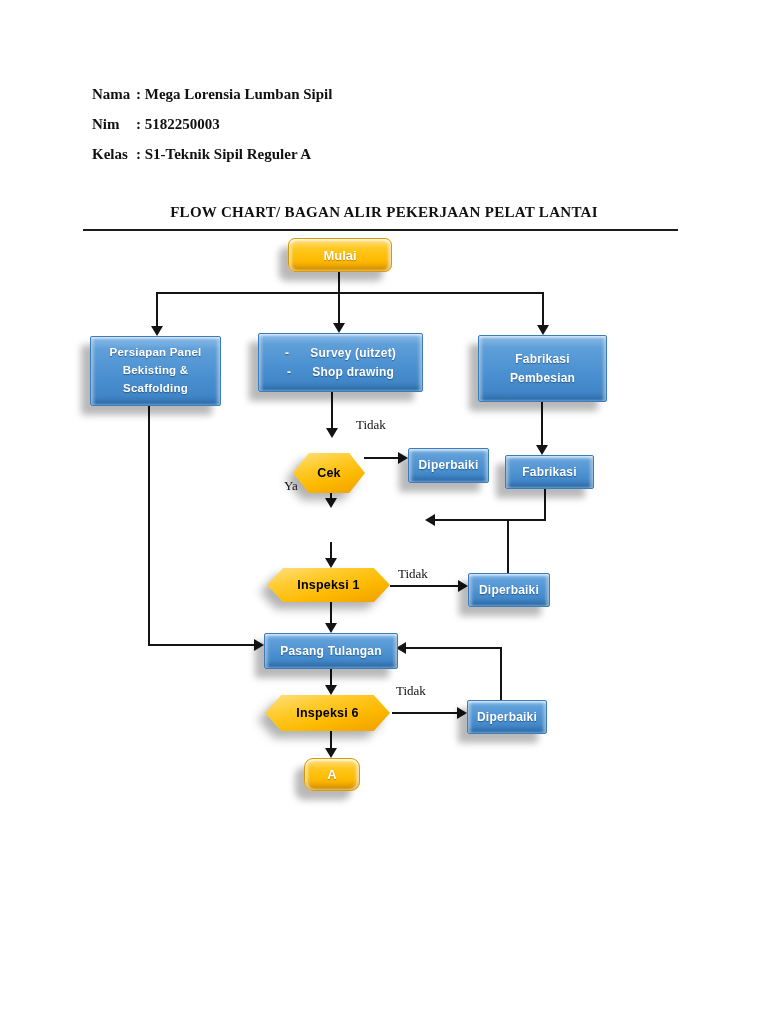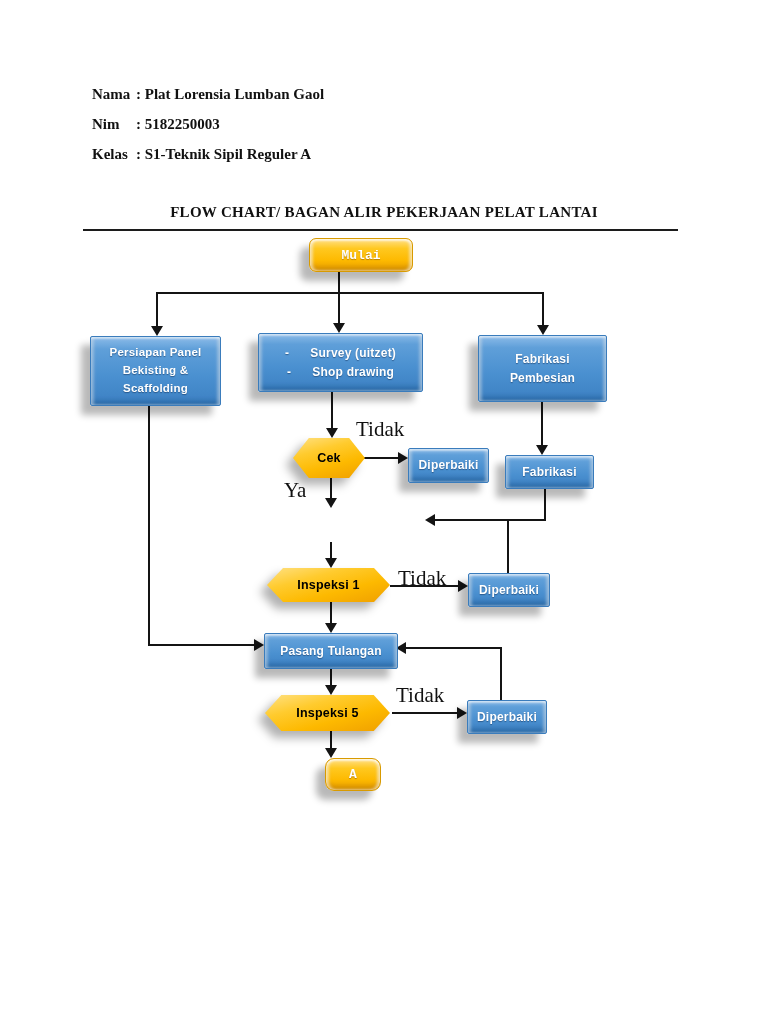--- a/index.html
+++ b/index.html
@@ -34,52 +34,51 @@
   
   .yb{
     position:absolute;
     background:linear-gradient(180deg,#ffe089 0%,#ffc81f 30%,#fdb900 68%,#eda200 100%);
     border:1px solid #d89a00;border-radius:7px;
     box-shadow:-9px 9px 7px rgba(0,0,0,.28),
                inset 3px 0 3px rgba(255,255,255,.55),
                inset -3px 0 3px rgba(255,255,255,.55),
                inset 0 2px 2px rgba(255,255,255,.6),
                inset 0 -4px 5px rgba(150,90,0,.35);
-    color:#fff;font-family:Liberation Mono, monospace;font-weight:bold;font-size:13px;
+    color:#fff;font-family:Liberation Sans, sans-serif;font-weight:bold;font-size:13px;
     display:flex;align-items:center;justify-content:center;
     text-shadow:0 1px 1px rgba(140,90,0,.6);
-    margin-left:21px;
   }
   
   .hexwrap{position:absolute;filter:drop-shadow(-7px 7px 5px rgba(0,0,0,.3));}
   .hex{
     width:100%;height:100%;
     background:linear-gradient(165deg,#ffe184 0%,#ffcb2e 32%,#fdb900 64%,#ef9f00 100%);
     color:#000;font-family:"Liberation Sans",sans-serif;font-weight:bold;font-size:12.5px;
     display:flex;align-items:center;justify-content:center;letter-spacing:.2px;
   }
-  .hex.cek{clip-path:polygon(0 50%,22% 0,78% 0,100% 50%,78% 100%,22% 100%);}
+  .hex.cek{clip-path:polygon(0 50%,22% 0,78% 0,100% 50%,78% 100%,22% 100%);margin-top:15px;}
   .hex.wide{clip-path:polygon(0 50%,13% 0,87% 0,100% 50%,87% 100%,13% 100%);}
   
   .ln{position:absolute;background:#141414;}
   .arr{position:absolute;width:0;height:0;}
   .arr.down{border-left:6px solid transparent;border-right:6px solid transparent;border-top:10px solid #141414;}
   .arr.right{border-top:6px solid transparent;border-bottom:6px solid transparent;border-left:10px solid #141414;}
   .arr.left{border-top:6px solid transparent;border-bottom:6px solid transparent;border-right:10px solid #141414;}
   
-  .flabel{position:absolute;font-family:"Liberation Serif",serif;font-size:21px;color:#111;}
+  .flabel{position:absolute;font-family:"Liberation Serif",serif;font-size:13px;color:#111;}
 </style>
 </head>
 <body>
 
 <div class="page">
 
   <div class="hrow" style="top:86px">
     <span class="hlabel">Nama</span>
-    <span class="hvalue">: Plat Lorensia Lumban Gaol</span>
+    <span class="hvalue">: Mega Lorensia Lumban Sipil</span>
   </div>
   <div class="hrow" style="top:116px">
     <span class="hlabel">Nim</span>
     <span class="hvalue">: 5182250003</span>
   </div>
   <div class="hrow" style="top:146px">
     <span class="hlabel">Kelas</span>
     <span class="hvalue">: S1-Teknik Sipil Reguler A</span>
   </div>
 
@@ -190,21 +189,21 @@
   </div>
 
   <div class="bb" style="left:264px;top:633px;width:132px;height:34px">
     <div>Pasang Tulangan</div>
   </div>
 
   <div class="flabel" style="left:396px;top:683px">Tidak</div>
 
   <div class="hexwrap" style="left:265px;top:695px;width:125px;height:36px">
     <div class="hex wide">
-      <span>Inspeksi 5</span>
+      <span>Inspeksi 6</span>
     </div>
   </div>
 
   <div class="bb" style="left:467px;top:700px;width:78px;height:32px">
     <div>Diperbaiki</div>
   </div>
 
   <div class="yb" style="left:304px;top:758px;width:54px;height:31px;border-radius:9px">
     <span>A</span>
   </div>

